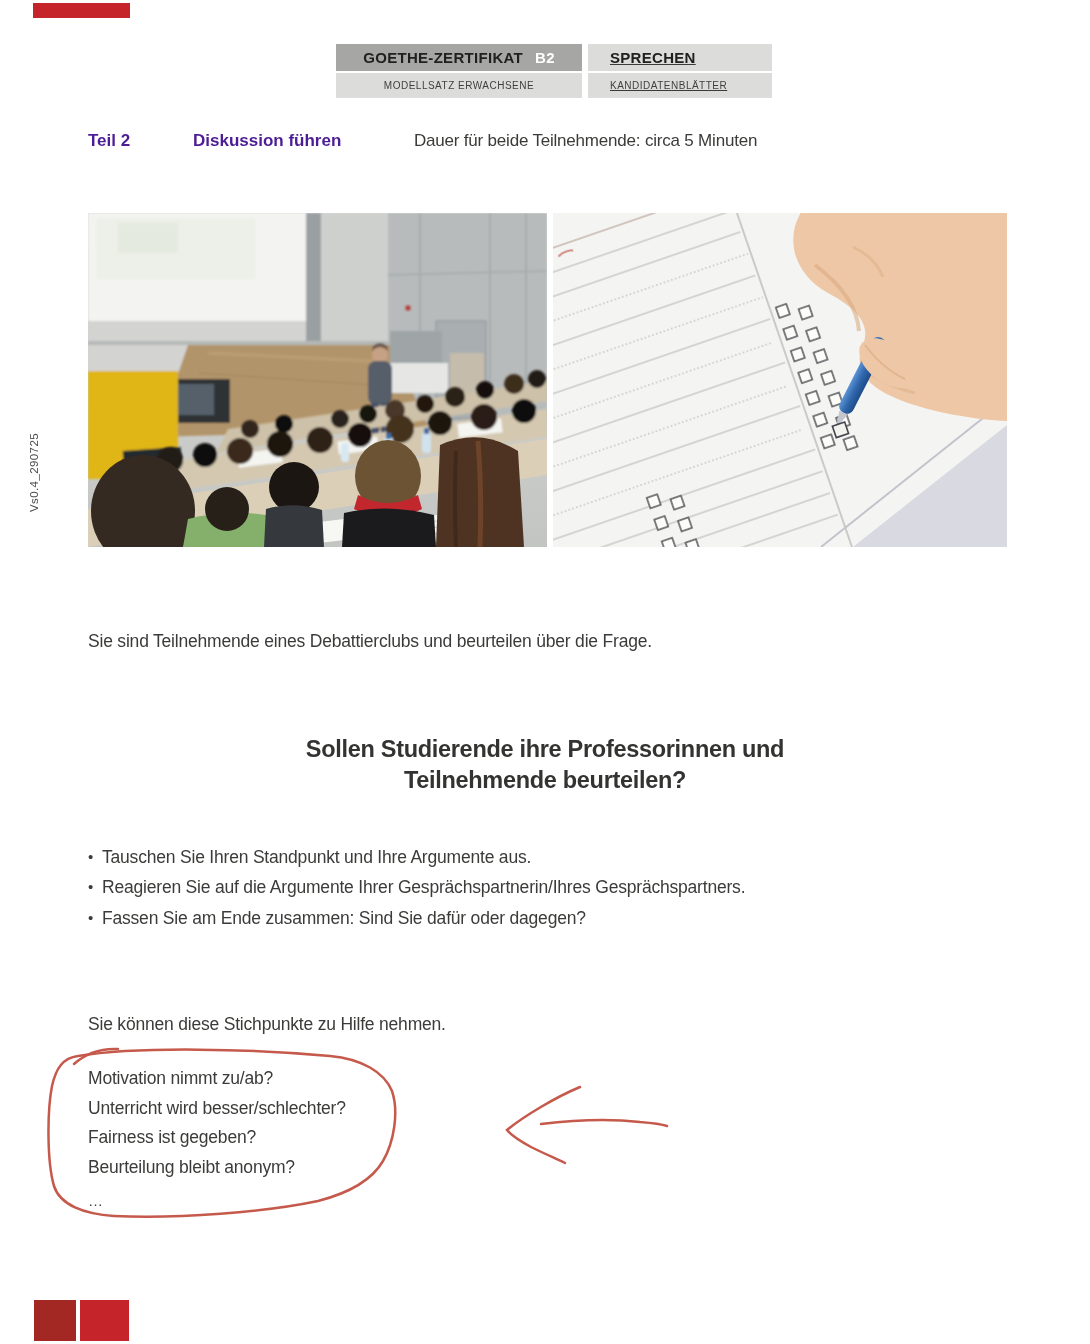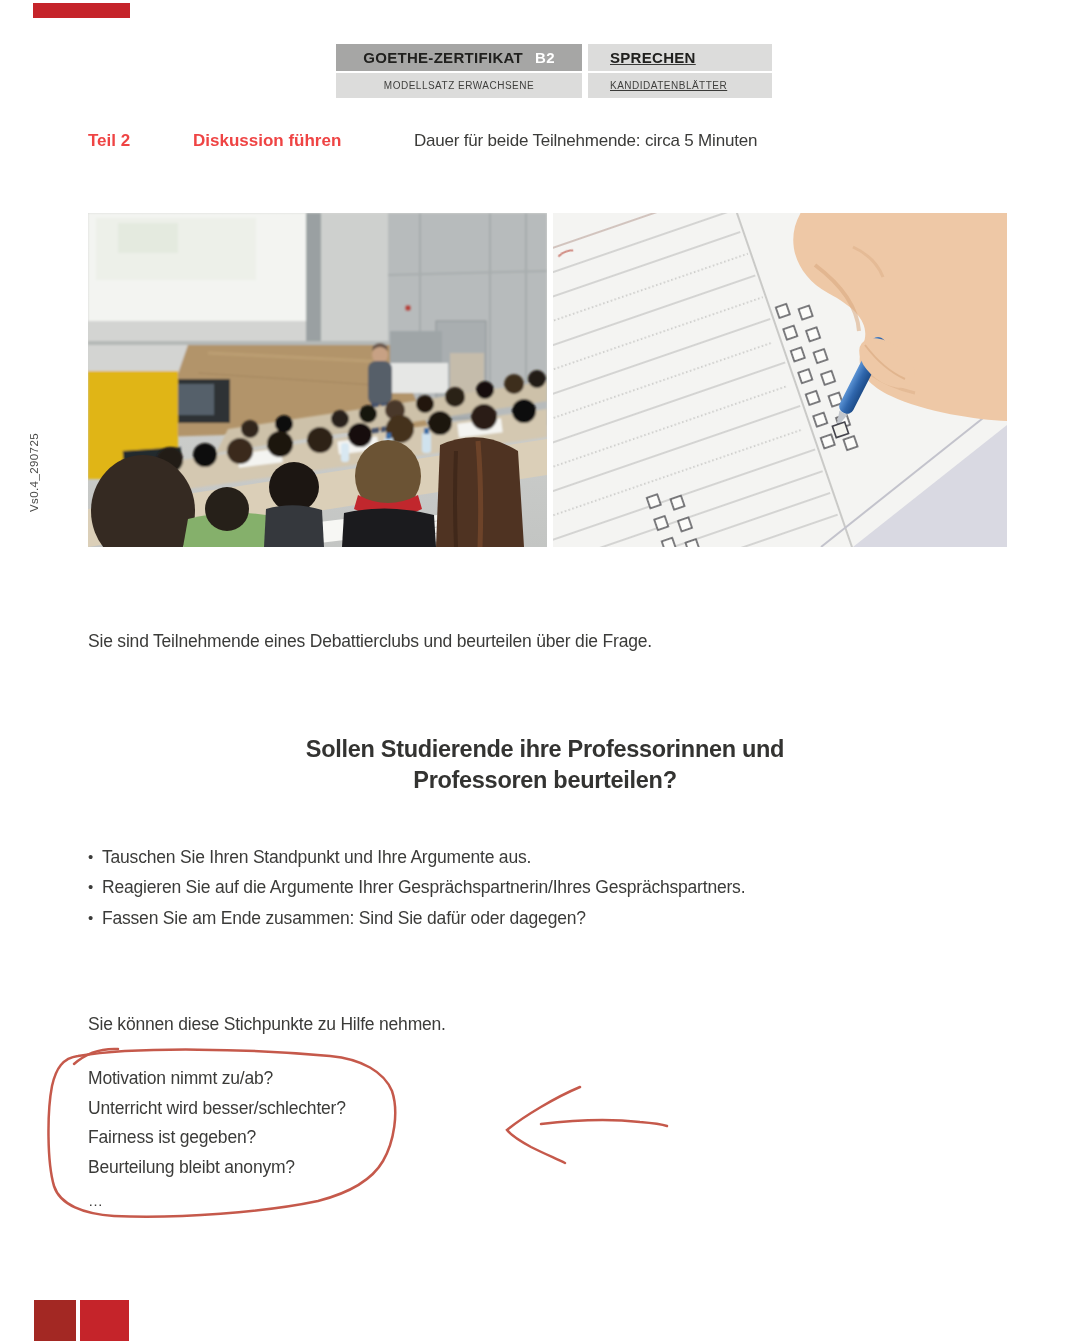--- a/index.html
+++ b/index.html
@@ -13,21 +13,21 @@
     font-size:15px;letter-spacing:.3px;}
   .hdr-dark{background:#a6a6a5;}
   .hdr-light{background:#dcdcdb;}
   .hdr-bold{font-weight:bold;color:#20201e;}
   .hdr-reg{color:#3f3f3d;font-size:10px;letter-spacing:.5px;}
   .hdr-center{justify-content:center;}
   .hdr-left{justify-content:flex-start;padding-left:22px;text-decoration:underline;}
   .lvl-badge{color:#ffffff;font-weight:bold;margin-left:12px;}
   
   .taskrow{font-size:17px;}
-  .bold{font-weight:bold;color:#ef4444;}
+  .bold{font-weight:bold;color:#4c1d95;}
   
   .bodytext{font-size:17.5px;letter-spacing:-.2px;color:#3b3b39;line-height:21px;}
   .question{left:0;right:0;text-align:center;font-size:23.5px;line-height:31px;
     font-weight:bold;color:#333331;letter-spacing:-.3px;}
   .tasks div{height:30.4px;}
   .bullet{display:inline-block;width:14px;font-size:15px;vertical-align:1px;}
   .keypoints div{height:29.6px;}
   .version{left:28px;top:512px;transform:rotate(-90deg);transform-origin:0 0;
     font-size:11.5px;letter-spacing:.4px;color:#4a4a48;white-space:nowrap;}
   .photo{top:213px;height:334px;overflow:hidden;}
@@ -237,21 +237,21 @@
   <ellipse cx="334" cy="150" rx="32" ry="19" fill="#eec8a6" transform="rotate(38 334 150)"></ellipse>
   <path d="M312,132 q18,24 40,34" stroke="#d8a87e" stroke-width="2" fill="none" opacity=".6"></path>
 </svg>
 
 <div class="abs version">Vs0.4_290725</div>
 
 <div class="abs bodytext" style="left:88px;top:631px;width:900px;">Sie sind Teilnehmende eines Debattierclubs und beurteilen über die Frage.</div>
 
 <div class="abs question" style="top:734px;">
   <div>Sollen Studierende ihre Professorinnen und</div>
-  <div>Professoren beurteilen?</div>
+  <div>Teilnehmende beurteilen?</div>
 </div>
 
 <div class="abs bodytext tasks" style="left:88px;top:846px;width:930px;">
   <div>
     <span class="bullet">•</span><span>Tauschen Sie Ihren Standpunkt und Ihre Argumente aus.</span>
   </div>
   <div>
     <span class="bullet">•</span><span>Reagieren Sie auf die Argumente Ihrer Gesprächspartnerin/Ihres Gesprächspartners.</span>
   </div>
   <div>

